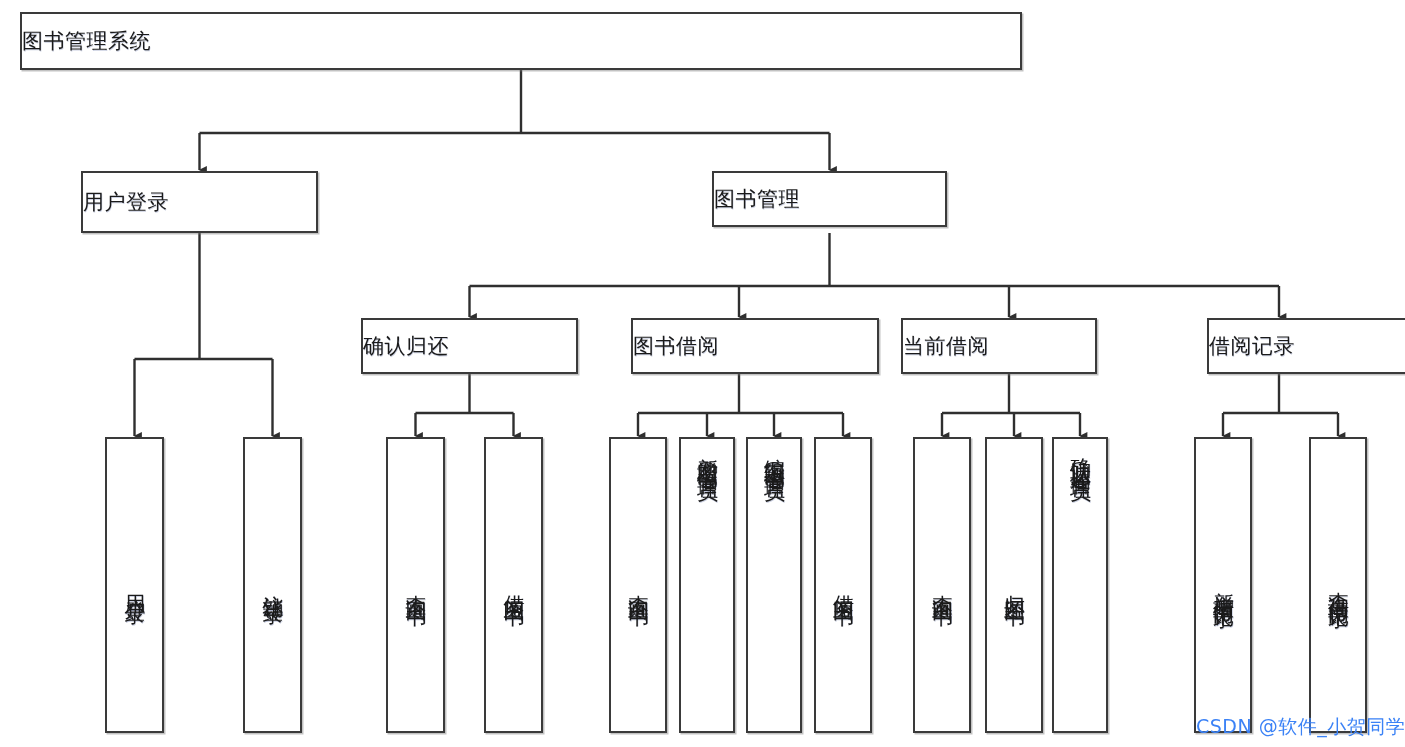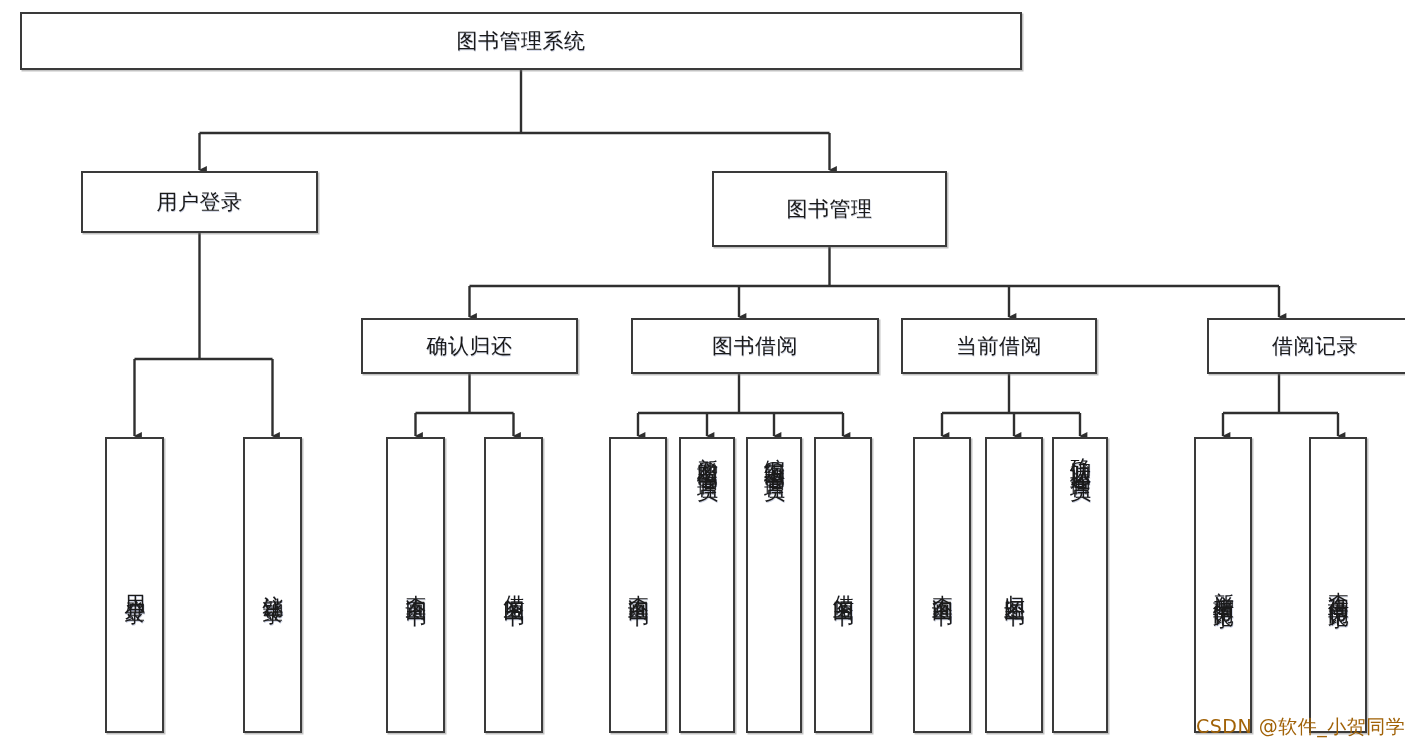--- a/index.html
+++ b/index.html
@@ -26,21 +26,21 @@
     pointer-events: none;
   }
   .node {
     position: absolute;
     box-sizing: border-box;
     background: #ffffff;
     border: 2.2px solid #3a3a3a;
     box-shadow: 1.5px 1.5px 0 rgba(120,120,120,0.45);
     display: flex;
     align-items: center;
-    justify-content: center;
+    justify-content: flex-start;
     z-index: 2;
   }
   .node-label {
     color: #1a1a1a;
     font-size: 21px;
     line-height: 1.18;
     letter-spacing: 0.5px;
     white-space: nowrap;
     text-shadow: 0.6px 0.6px 0 rgba(160,170,200,0.55);
   }
@@ -57,21 +57,21 @@
     line-height: 1;
   }
   .node.leaf.topfill {
     align-items: flex-start;
   }
   .node.leaf.topfill .node-label {
     padding-top: 2px;
   }
   .watermark {
     position: absolute;
-    color: #a16207;
+    color: #3b82f6;
     font-size: 19px;
     letter-spacing: 0.5px;
     white-space: nowrap;
     z-index: 3;
   }
 </style>
 </head>
 <body>
 
 <div id="canvas">
@@ -118,21 +118,21 @@
       </g>
   </svg>
 
   <div class="watermark" style="left: 1196px; top: 714px;">CSDN @软件_小贺同学</div>
 <div class="node root" style="left: 20px; top: 12px; width: 1002px; height: 58px;">
       <span class="node-label">图书管理系统</span>
     </div>
     <div class="node level2" style="left: 81px; top: 171px; width: 237px; height: 62px;">
       <span class="node-label">用户登录</span>
     </div>
-    <div class="node level2" style="left: 712px; top: 171px; width: 235px; height: 76px;">
+    <div class="node level2" style="left: 712px; top: 171px; width: 235px; height: 56px;">
       <span class="node-label">图书管理</span>
     </div>
     <div class="node level3" style="left: 361px; top: 318px; width: 217px; height: 56px;">
       <span class="node-label">确认归还</span>
     </div>
     <div class="node level3" style="left: 631px; top: 318px; width: 248px; height: 56px;">
       <span class="node-label">图书借阅</span>
     </div>
     <div class="node level3" style="left: 901px; top: 318px; width: 196px; height: 56px;">
       <span class="node-label">当前借阅</span>

